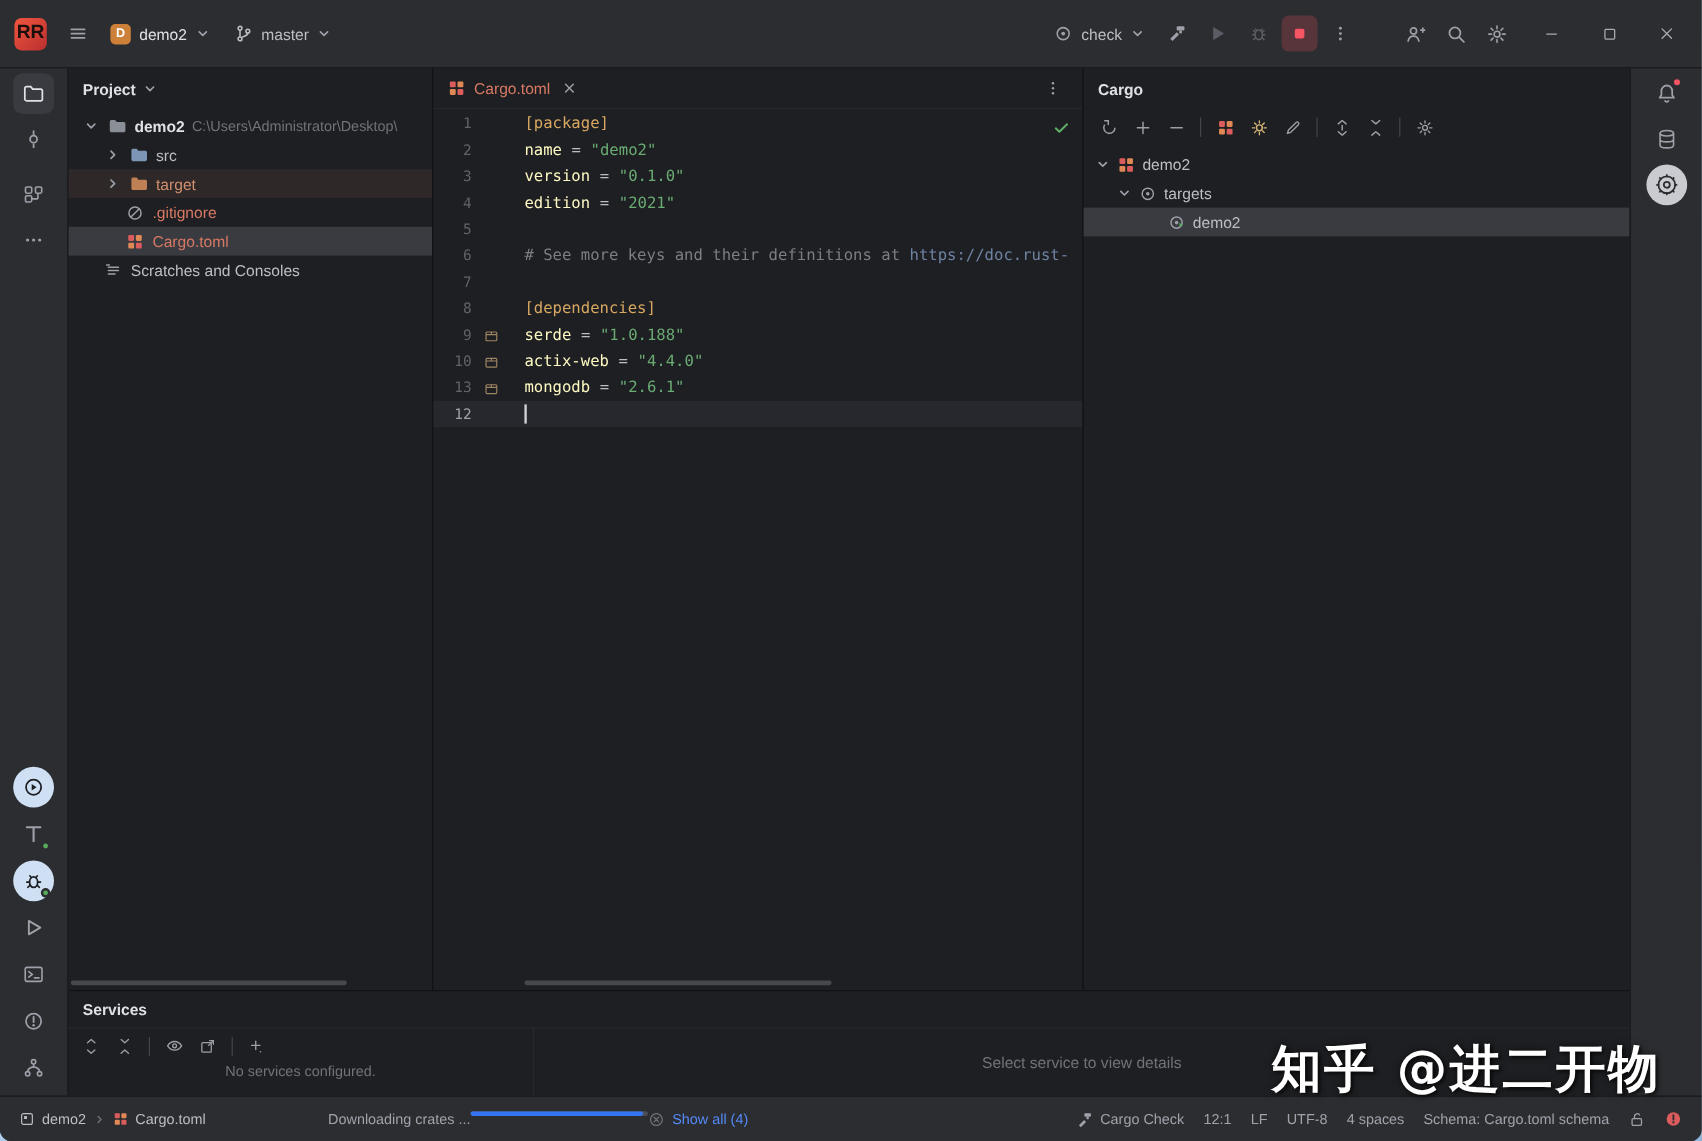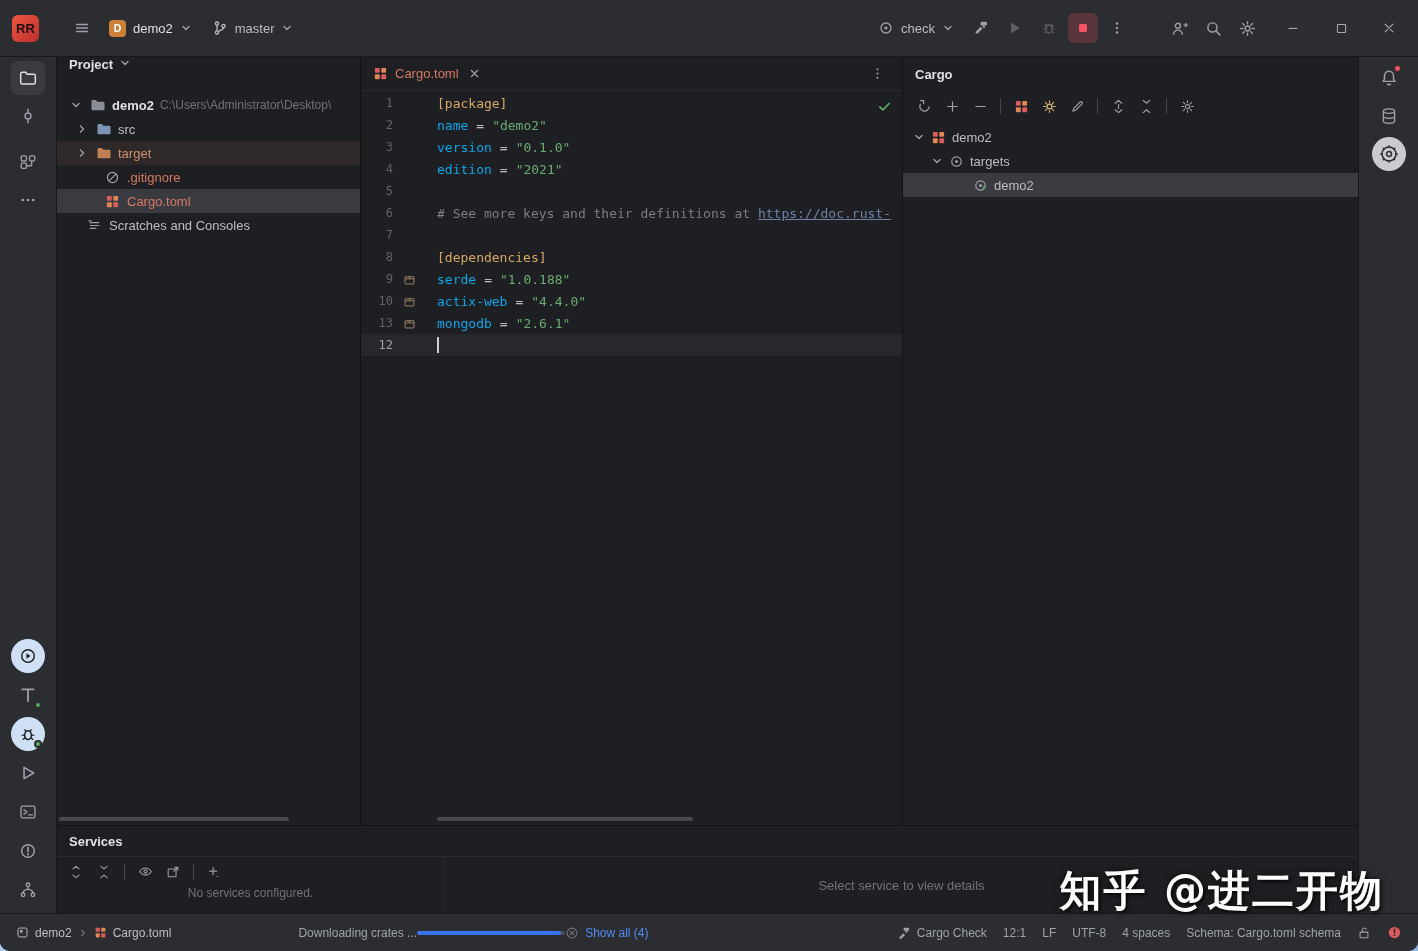--- a/index.html
+++ b/index.html
@@ -8,21 +8,21 @@
     background:linear-gradient(155deg,#dcebfa 0%,#b3cfee 55%,#8fb4dd 100%);
     font-family:"Liberation Sans","DejaVu Sans",sans-serif;
     font-size:13px;color:#bcbec4;
   }
   svg{display:block}
   .window{position:absolute;inset:0;display:flex;flex-direction:column;background:#1e1f22;border-radius:0 0 10px 10px;overflow:hidden}
 
   
   .titlebar{height:57px;flex:none;background:#2b2d30;display:flex;align-items:center;padding:0 12px;gap:4px;border-bottom:1px solid #17181b}
   .logo{width:27px;height:27px;border-radius:6px;background:linear-gradient(135deg,#f1563f,#b92f2f);
-        color:#1c0e0c;font-weight:bold;font-size:13px;display:flex;align-items:center;justify-content:center;margin-right:24px}
+        color:#1c0e0c;font-weight:bold;font-size:16px;display:flex;align-items:center;justify-content:center;margin-right:7px}
   .ibtn{width:30px;height:30px;border-radius:6px;display:flex;align-items:center;justify-content:center;color:#9da0a8;flex:none}
   .ibtn.disabled{color:#5a5d63}
   .widget{display:flex;align-items:center;gap:7px;height:30px;padding:0 8px;border-radius:6px;color:#dfe1e5}
   .badge{width:17px;height:17px;border-radius:4px;background:#cd8038;color:#fff;font-size:10.5px;font-weight:bold;display:flex;align-items:center;justify-content:center}
   .wname{font-size:13px;color:#dfe1e5}
   .wdim{color:#bcbec4}
   .spacer{flex:1}
   .stopbtn{width:30px;height:30px;border-radius:6px;background:rgba(247,84,100,.22);display:flex;align-items:center;justify-content:center}
   .winctl{width:34px;height:34px;display:flex;align-items:center;justify-content:center;color:#a8abb2;margin-left:10px}
 
@@ -37,29 +37,29 @@
   .sbtn .dot{position:absolute;right:3px;bottom:3px;width:8px;height:8px;border-radius:50%;background:#57ab5a;border:2px solid #2b2d30}
   .sbtn .reddot{position:absolute;right:5px;top:4px;width:7px;height:7px;border-radius:50%;background:#f75464;border:1.5px solid #2b2d30}
   .stripe .bottom{margin-top:auto;display:flex;flex-direction:column;gap:5px;align-items:center;padding-bottom:2px}
   .gap8{margin-top:8px}
 
   .middle{flex:1;display:flex;flex-direction:column;min-width:0}
   .toprow{flex:1;display:flex;min-height:0}
 
   
   .project{width:304px;flex:none;display:flex;flex-direction:column;border-right:1px solid #111214;position:relative}
-  .phead{height:34px;flex:none;display:flex;align-items:flex-start;gap:6px;padding:0 12px;color:#dfe1e5;font-weight:bold}
+  .phead{height:34px;flex:none;display:flex;align-items:center;gap:6px;padding:0 12px;color:#dfe1e5;font-weight:bold}
   .tree{flex:1;overflow:hidden;padding-top:2px}
   .trow{height:24px;display:flex;align-items:center;gap:6px;white-space:nowrap;overflow:hidden;padding-right:6px}
   .trow .chev{width:14px;flex:none;color:#9da0a8;display:flex;justify-content:center}
   .trow .ticon{width:17px;flex:none;display:flex;justify-content:center;color:#8a8e96}
   .trow.sel{background:#393b40}
   .trow.excl{background:rgba(207,142,109,.09)}
   .t-root{padding-left:12px}
-  .t-l1{padding-left:18px}
+  .t-l1{padding-left:30px}
   .t-l1f{padding-left:47px}
   .t-l0f{padding-left:29px}
   .rootname{color:#dfe1e5;font-weight:bold}
   .rootpath{color:#6f737a;font-size:12px;overflow:hidden;text-overflow:clip}
   .c-norm{color:#bcbec4}
   .c-unv{color:#d77863}
   .c-excl{color:#cf8e6d}
   .hscroll{position:absolute;height:4px;border-radius:2px;background:#47494d;bottom:4px}
 
   
@@ -72,25 +72,25 @@
   .editorarea{flex:1;position:relative;font-family:"DejaVu Sans Mono","Liberation Mono",monospace;font-size:13px;overflow:hidden}
   .caretline{position:absolute;left:0;right:0;top:243px;height:22px;background:#26282e}
   .gutter{position:absolute;left:0;top:1px;width:74px}
   .grow{height:22px;display:flex;align-items:center}
   .ln{width:32px;text-align:right;color:#5f6368;font-size:12px}
   .ln.cur{color:#9da0a8}
   .gic{width:20px;margin-left:6px;display:flex;justify-content:center}
   .code{position:absolute;left:76px;top:1px;right:0}
   .crow{height:22px;display:flex;align-items:center;white-space:pre}
   .sec{color:#d8a862}
-  .key{color:#0ea5e9}
+  .key{color:#fef9c3}
   .asg{color:#bcbec4;margin:0 8px}
   .str{color:#6aab73}
   .cmt{color:#7a7e85}
-  .lnk{color:#6e83a3;text-decoration:underline}
+  .lnk{color:#6e83a3;}
   .caret{display:inline-block;width:1.5px;height:16px;background:#ced0d6}
   .echeck{position:absolute;top:8px;right:10px}
 
   
   .cargo{width:456px;flex:none;display:flex;flex-direction:column;border-left:1px solid #111214}
   .cghead{height:34px;flex:none;display:flex;align-items:center;padding:0 12px;color:#dfe1e5;font-weight:bold}
   .cgtools{height:30px;flex:none;display:flex;align-items:center;padding:0 8px;gap:2px}
   .tbtn{width:26px;height:26px;border-radius:4px;display:flex;align-items:center;justify-content:center;color:#9da0a8;flex:none}
   .vdiv{width:1px;height:16px;background:#43454a;margin:0 5px;flex:none}
   .cgtree{flex:1;padding-top:4px}
@@ -103,21 +103,21 @@
   .svchead{height:30px;flex:none;display:flex;align-items:center;padding:0 12px;color:#dfe1e5;font-weight:bold}
   .svcbody{flex:1;display:flex;min-height:0}
   .svcleft{width:388px;flex:none;border-right:1px solid #26282e;border-top:1px solid #26282e;display:flex;flex-direction:column}
   .svctools{height:30px;display:flex;align-items:center;padding:0 6px;gap:2px}
   .svcempty{flex:1;display:flex;align-items:flex-end;justify-content:center;color:#6f737a;font-size:12px;padding-bottom:13px}
   .svcright{flex:1;border-top:1px solid #26282e;display:flex;align-items:center;justify-content:center;color:#6f737a}
 
   
   .statusbar{height:38px;flex:none;background:#2b2d30;border-top:1px solid #17181b;display:flex;align-items:center;padding:0 16px;gap:16px;font-size:12px;color:#9fa3ab}
   .crumb{display:flex;align-items:center;gap:6px;color:#bcbec4}
-  .prog{display:flex;align-items:center;gap:0;margin-left:111px}
+  .prog{display:flex;align-items:flex-start;gap:0;margin-left:86px}
   .pbar{width:148px;height:4px;border-radius:2px;background:#4a4d52;position:relative;overflow:hidden}
   .pfill{position:absolute;left:0;top:0;bottom:0;background:#3574f0;border-radius:2px}
   .linkblue{color:#548af7}
   .sright{margin-left:auto;display:flex;align-items:center;gap:16px}
   .sitem{display:flex;align-items:center;gap:6px}
 
   
   .watermark{position:absolute;right:34px;bottom:32px;z-index:60;font-size:42px;font-weight:bold;color:#ffffff;letter-spacing:2px;
              text-shadow:0 0 6px rgba(0,0,0,.6),2px 2px 3px rgba(0,0,0,.55);font-family:"DejaVu Sans",sans-serif;pointer-events:none}
 </style>

